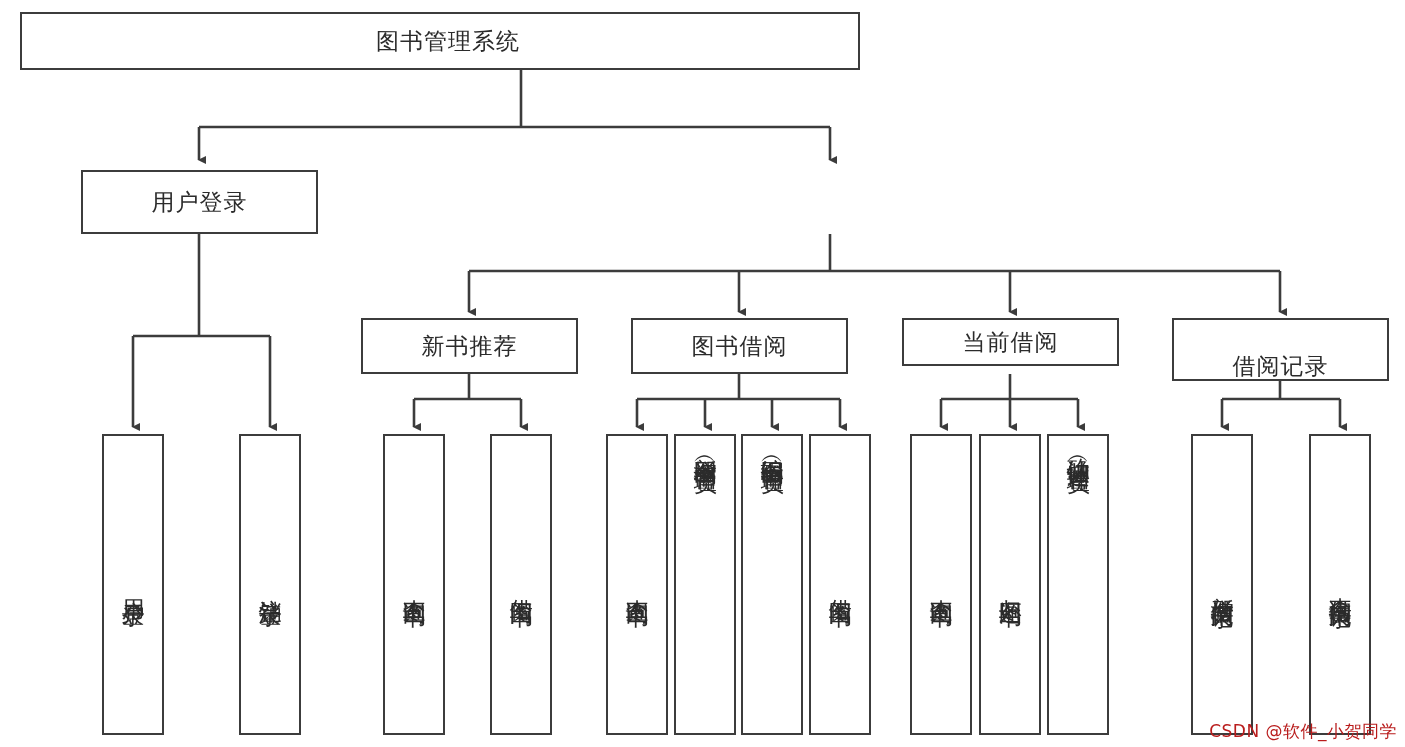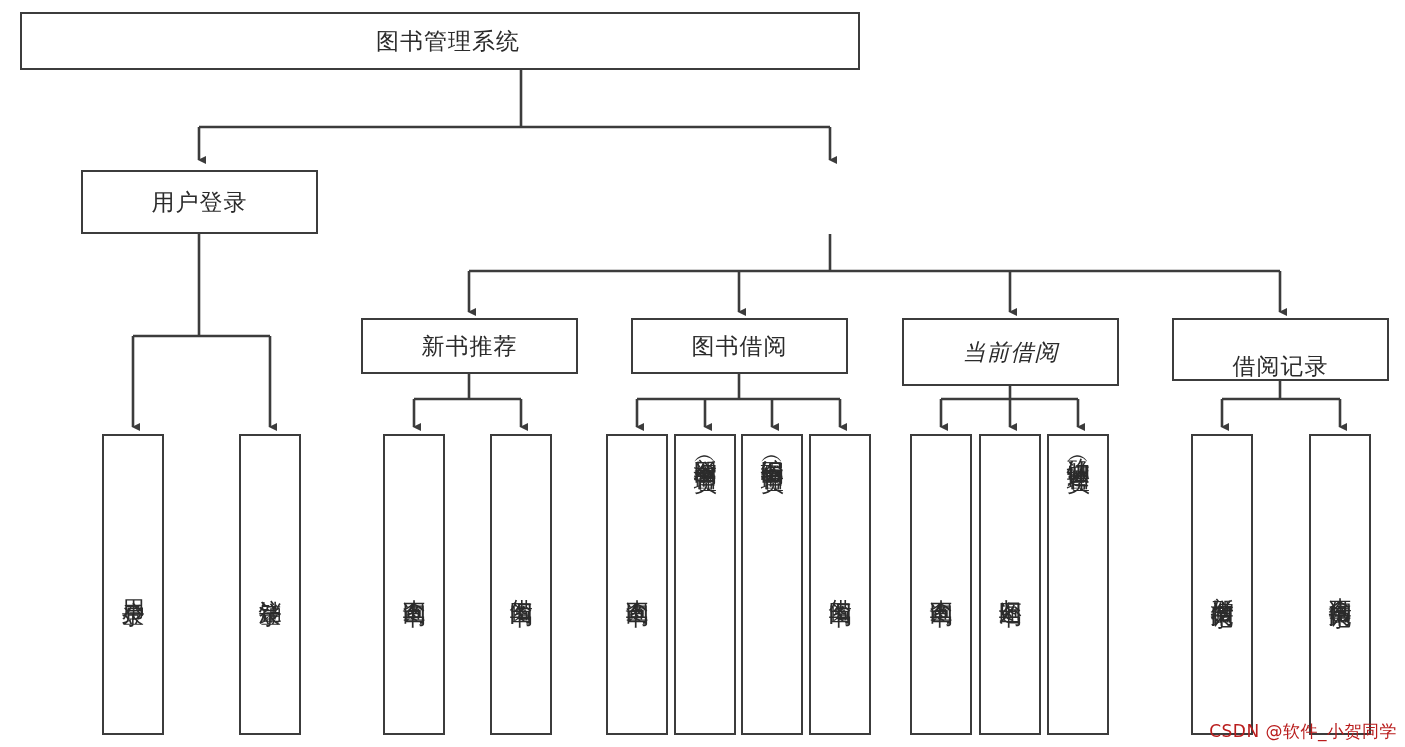--- a/index.html
+++ b/index.html
@@ -156,21 +156,21 @@
 
 
   <div class="node-box" style="left:361px; top:318px; width:217px; height:56px;text-align:right;">
     <span class="node-label">新书推荐</span>
   </div>
 
   <div class="node-box" style="left:631px; top:318px; width:217px; height:56px;">
     <span class="node-label">图书借阅</span>
   </div>
 
-  <div class="node-box" style="left:902px; top:318px; width:217px; height:68px;font-style:italic;">
+  <div class="node-box" style="left:902px; top:318px; width:217px; height:48px;">
     <span class="node-label">当前借阅</span>
   </div>
 
   <div class="node-box" style="left:1172px; top:318px; width:217px; height:63px;align-items:flex-end;">
     <span class="node-label">借阅记录</span>
   </div>
 
   <div class="leaf-box align-mid" style="left:102px; top:434px; width:62px; height:301px;">
     <span class="leaf-label">用户登录</span>
   </div>

